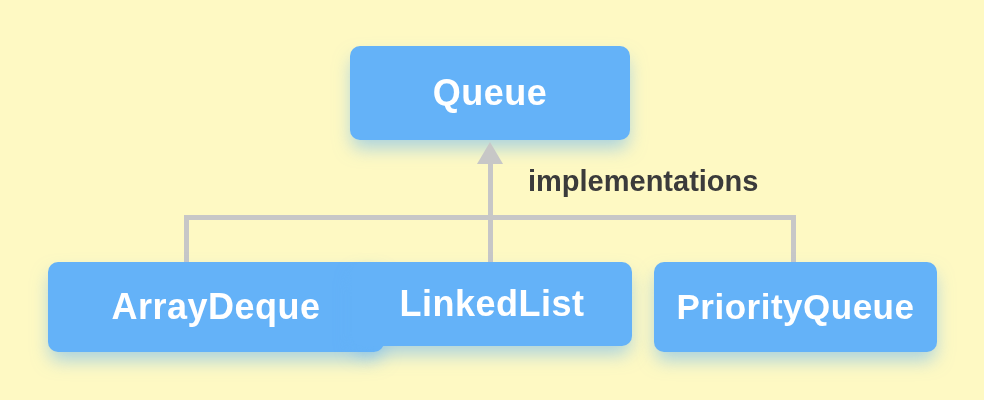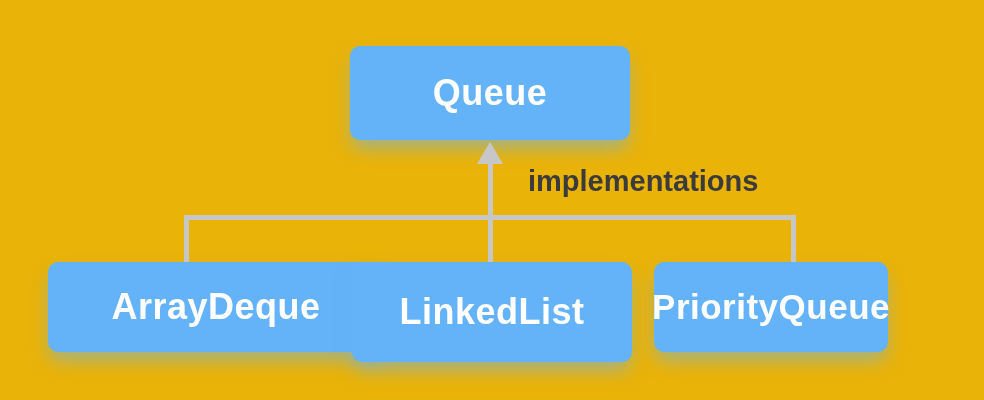--- a/index.html
+++ b/index.html
@@ -5,41 +5,41 @@
   html, body {
     margin: 0;
     padding: 0;
     background: #ffffff;
     font-family: "Liberation Sans", "DejaVu Sans", sans-serif;
   }
   .canvas {
     position: relative;
     width: 984px;
     height: 400px;
-    background: #eab308;
+    background: #fef9c3;
     overflow: hidden;
   }
   .node {
     position: absolute;
     background: #64b2f8;
     border-radius: 10px;
     color: #ffffff;
     font-weight: bold;
     font-size: 36px;
     display: flex;
     align-items: center;
     justify-content: center;
     white-space: nowrap;
     box-shadow: 0 10px 18px -2px rgba(100, 178, 248, 0.55);
     letter-spacing: 0.5px;
   }
   .node-queue        { left: 350px; top: 46px;  width: 280px; height: 94px; }
   .node-arraydeque   { left: 48px;  top: 262px; width: 336px; height: 90px; }
-  .node-linkedlist   { left: 352px; top: 262px; width: 280px; height: 100px; }
-  .node-priorityqueue{ left: 654px; top: 262px; width: 234px; height: 90px; font-size: 35px; }
+  .node-linkedlist   { left: 352px; top: 262px; width: 280px; height: 84px; }
+  .node-priorityqueue{ left: 654px; top: 262px; width: 283px; height: 90px; font-size: 35px; }
 
   .line {
     position: absolute;
     background: #c7c7c7;
   }
   .line-horizontal { left: 184px; top: 215px; width: 612px; height: 5px; }
   .line-stub-left  { left: 184px; top: 215px; width: 5px;  height: 47px; }
   .line-stub-right { left: 791px; top: 215px; width: 5px;  height: 47px; }
   .line-middle     { left: 488px; top: 161px; width: 5px;  height: 101px; }
 

